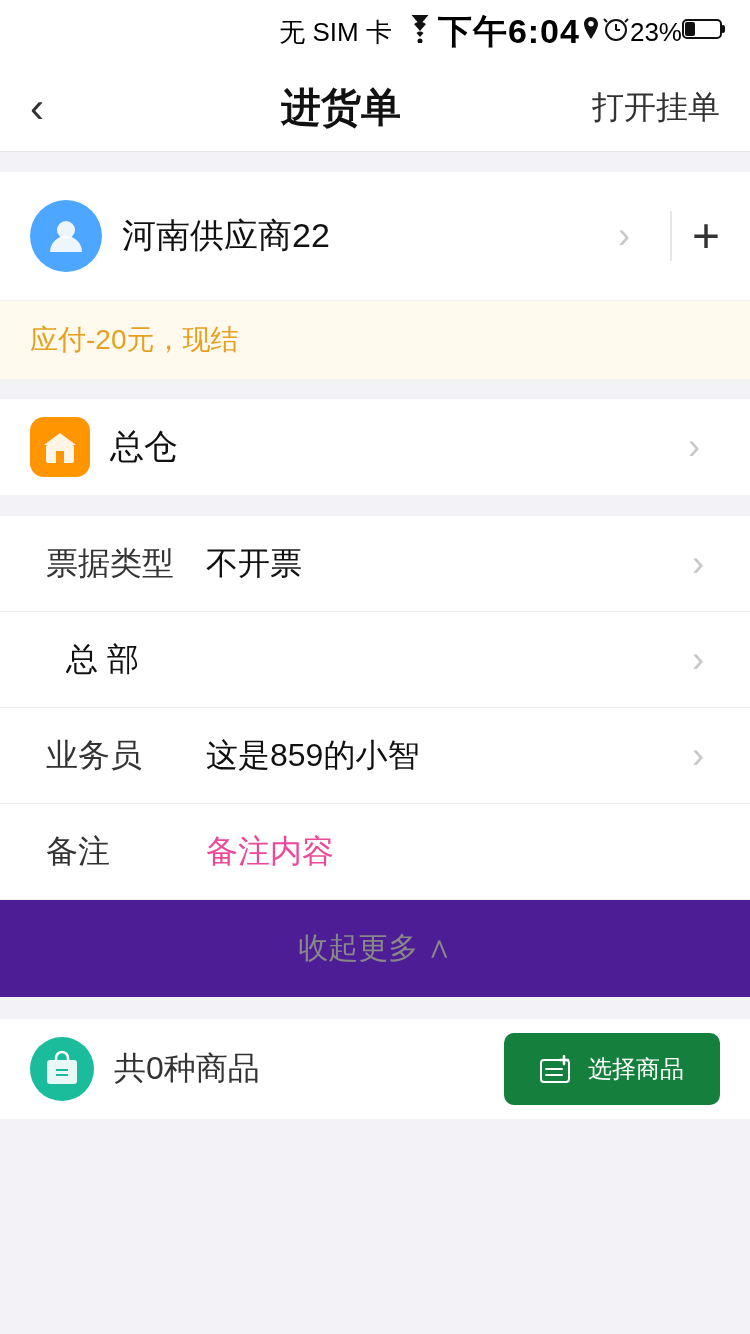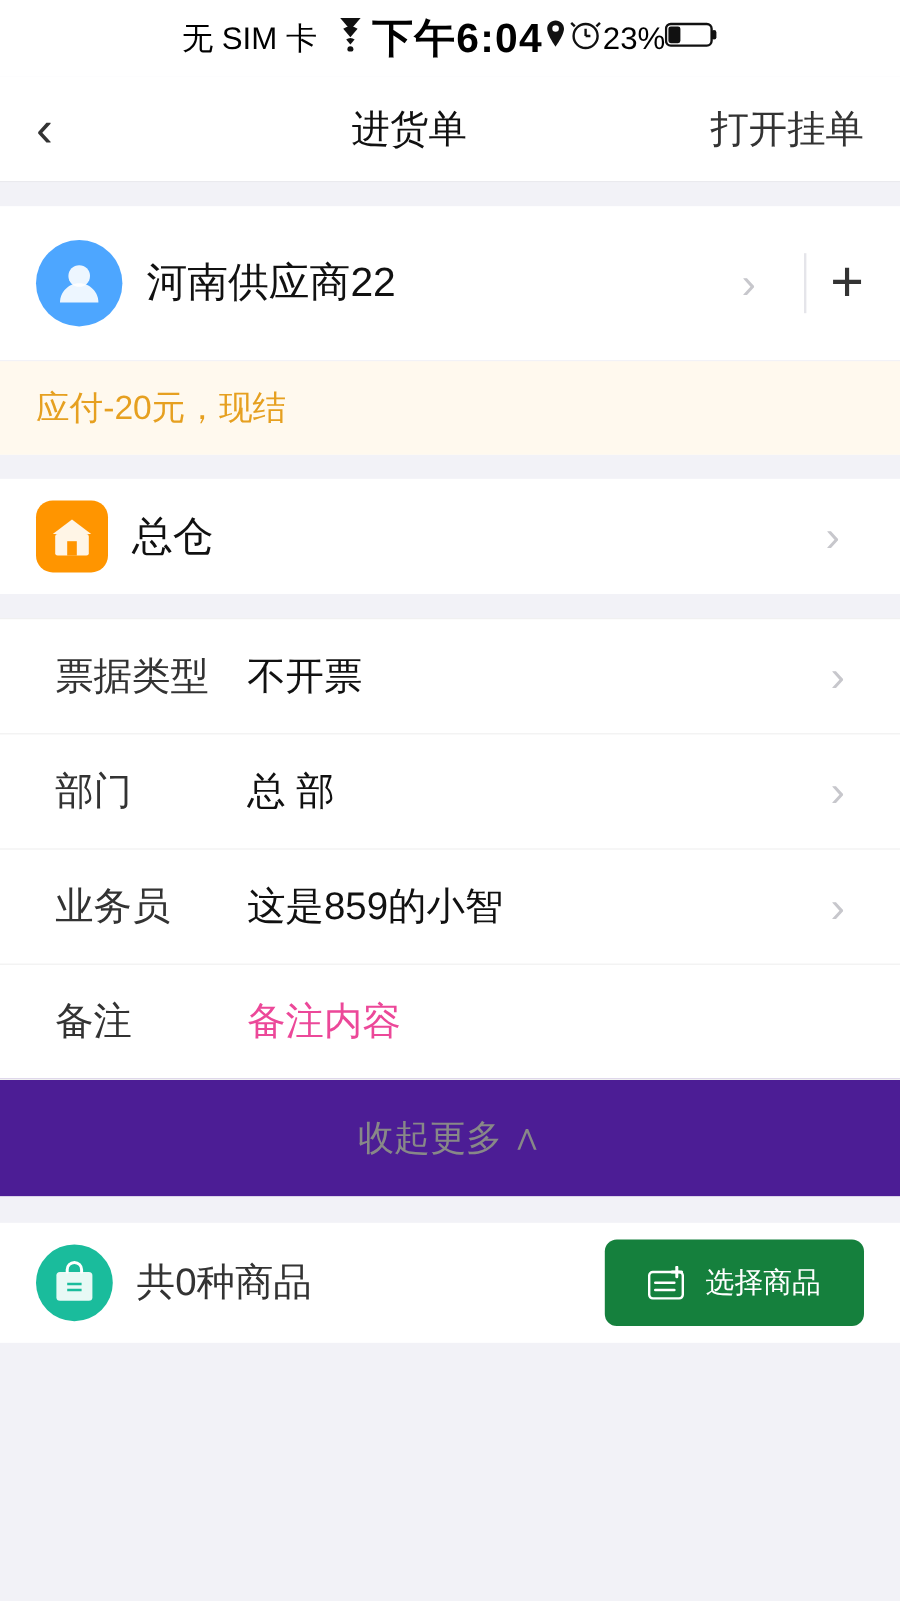--- a/index.html
+++ b/index.html
@@ -13,21 +13,21 @@
       font-size: 32px;
     }
 
     
     .status-bar {
       width: 750px;
       height: 64px;
       background: #fff;
       display: flex;
       align-items: center;
-      justify-content: center;
+      justify-content: flex-end;
       padding: 0 24px;
       font-size: 28px;
       font-weight: 500;
     }
     .status-left {
       display: flex;
       align-items: center;
       gap: 10px;
       font-size: 26px;
     }
@@ -53,22 +53,22 @@
       padding: 0 30px;
       border-bottom: 1px solid #e5e5ea;
     }
     .nav-back {
       font-size: 42px;
       color: #333;
       cursor: pointer;
       width: 60px;
     }
     .nav-title {
-      font-size: 32px;
-      font-weight: 400;
+      font-size: 40px;
+      font-weight: 700;
       color: #111;
     }
     .nav-action {
       font-size: 32px;
       color: #333;
       font-weight: 400;
     }
 
     
     .section-gap {
@@ -337,21 +337,20 @@
 
   <div class="card-section">
 
     <div class="list-row">
       <span class="list-row-label">票据类型</span>
       <span class="list-row-value">不开票</span>
       <span class="list-row-arrow">›</span>
     </div>
 
     <div class="list-row">
-      <span class="list-row-label">部门</span>
       <span class="list-row-value">总 部</span>
       <span class="list-row-arrow">›</span>
     </div>
 
     <div class="list-row">
       <span class="list-row-label">业务员</span>
       <span class="list-row-value">这是859的小智</span>
       <span class="list-row-arrow">›</span>
     </div>
 

